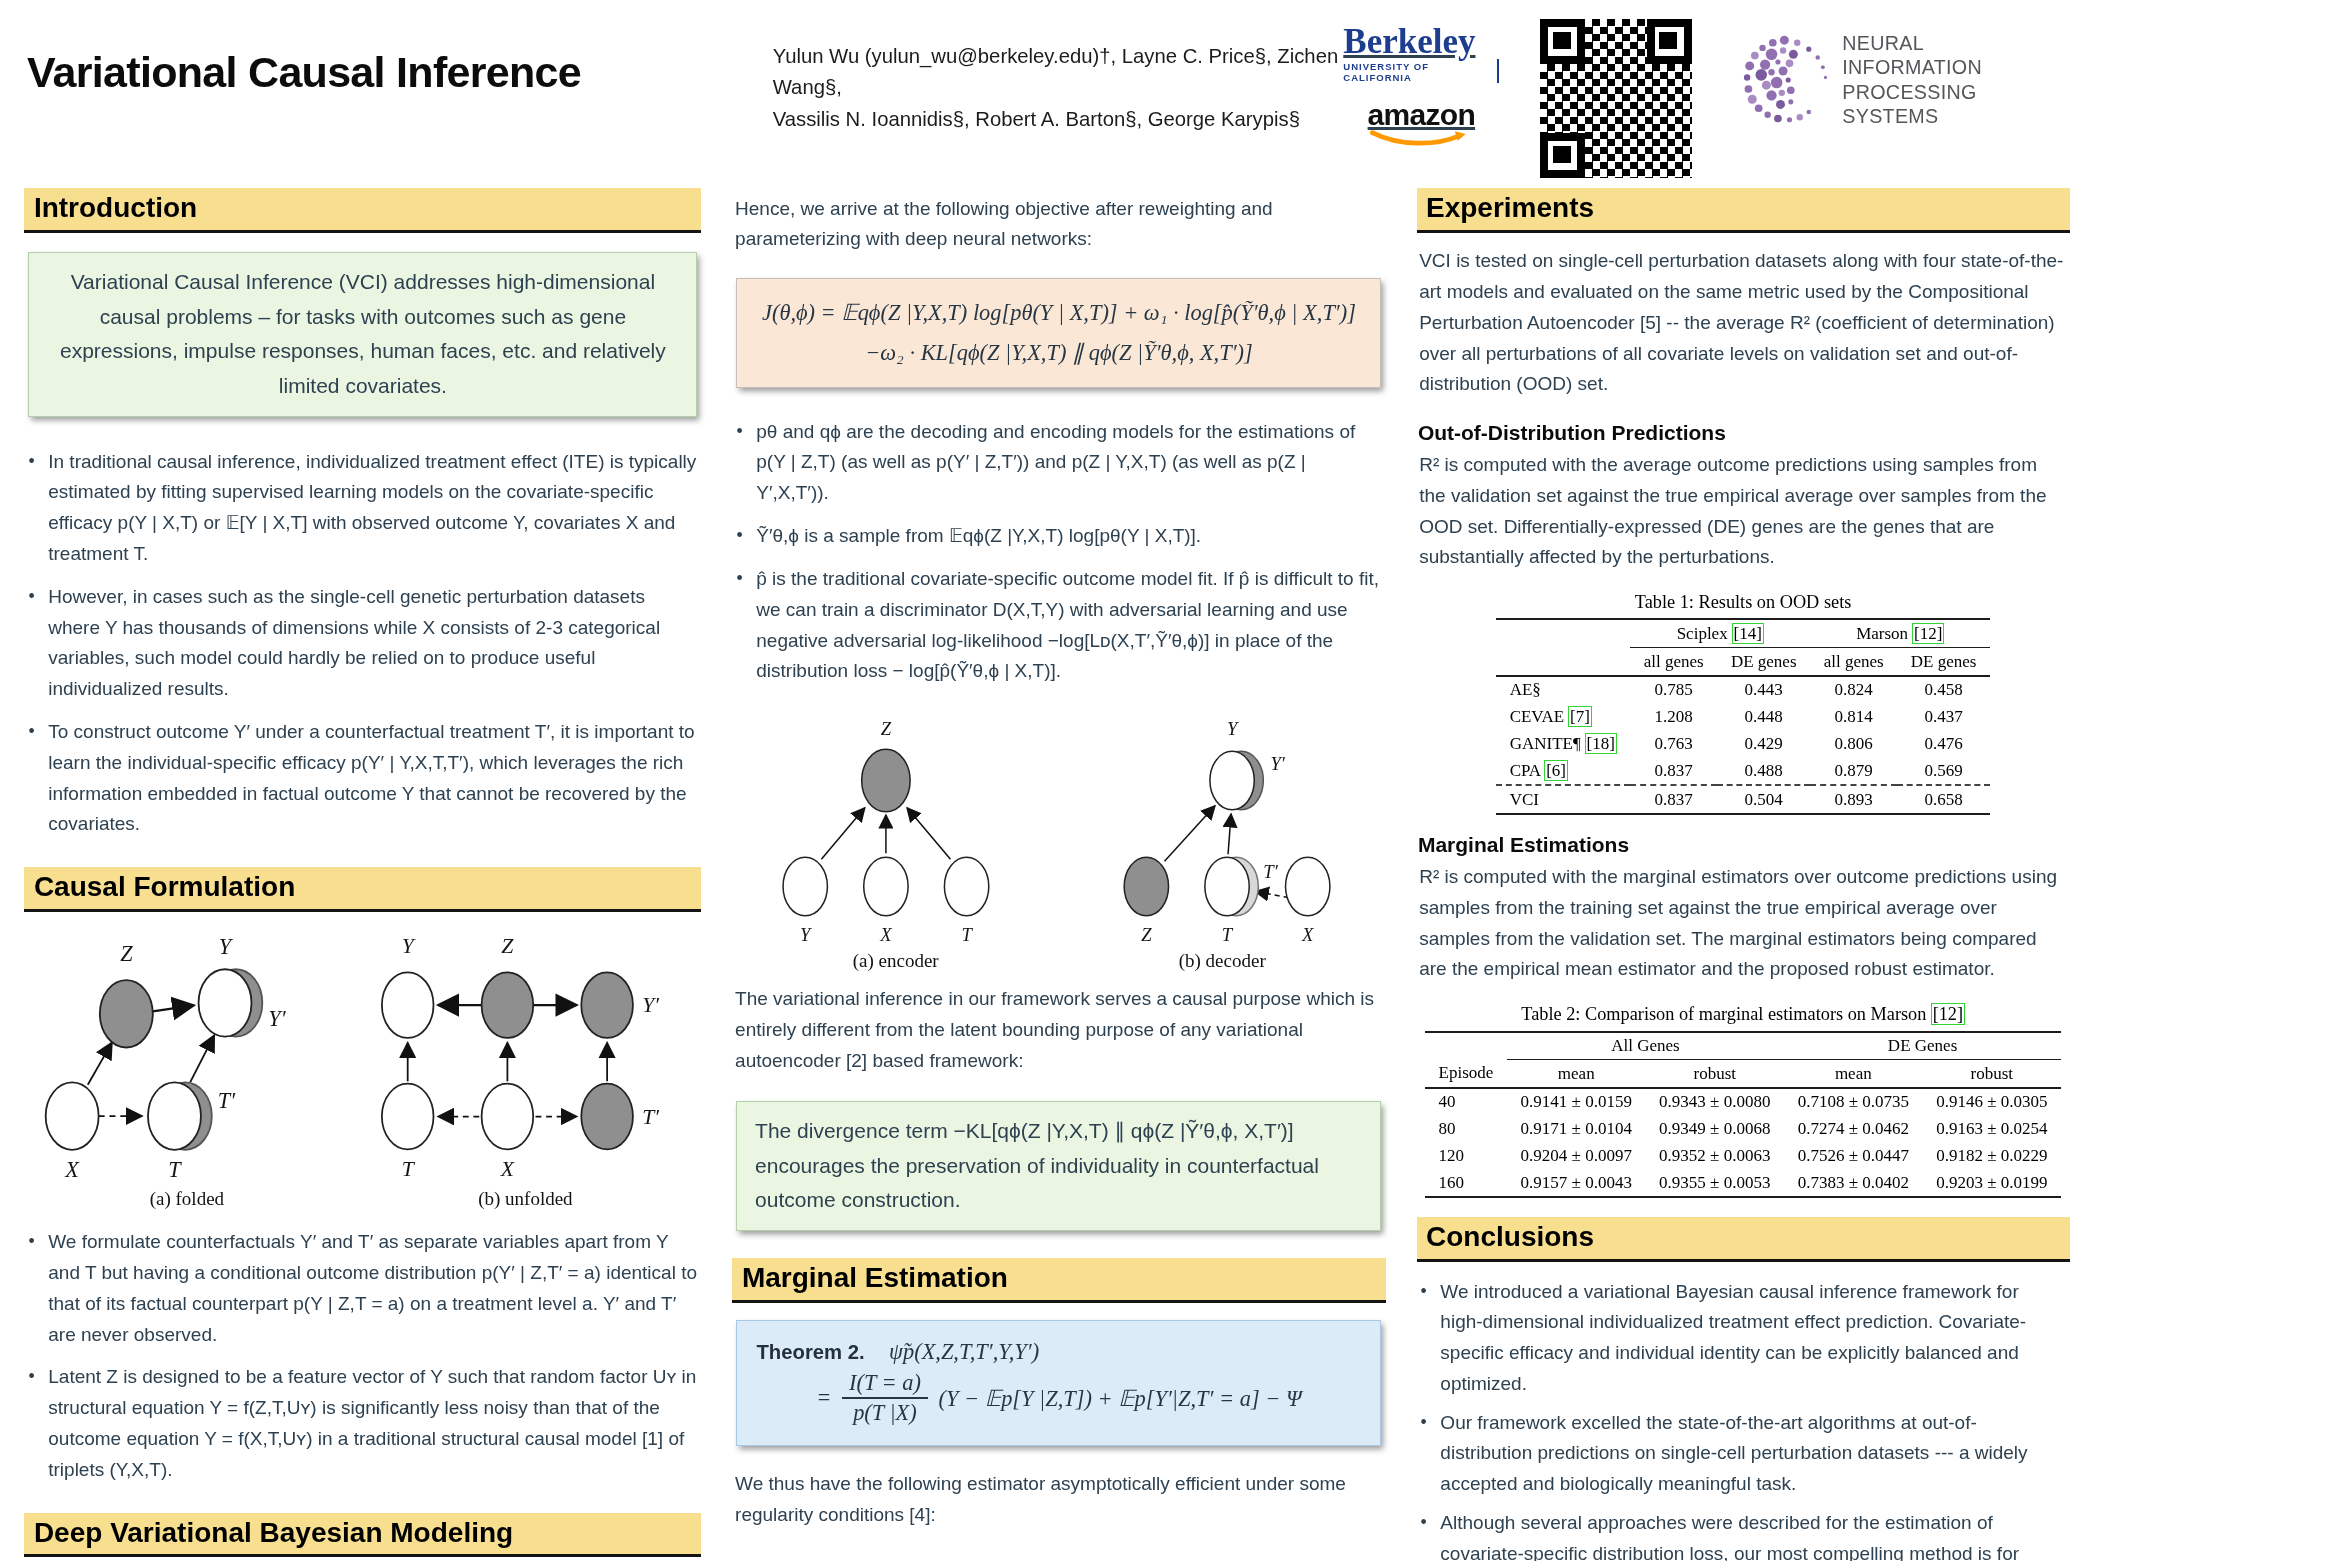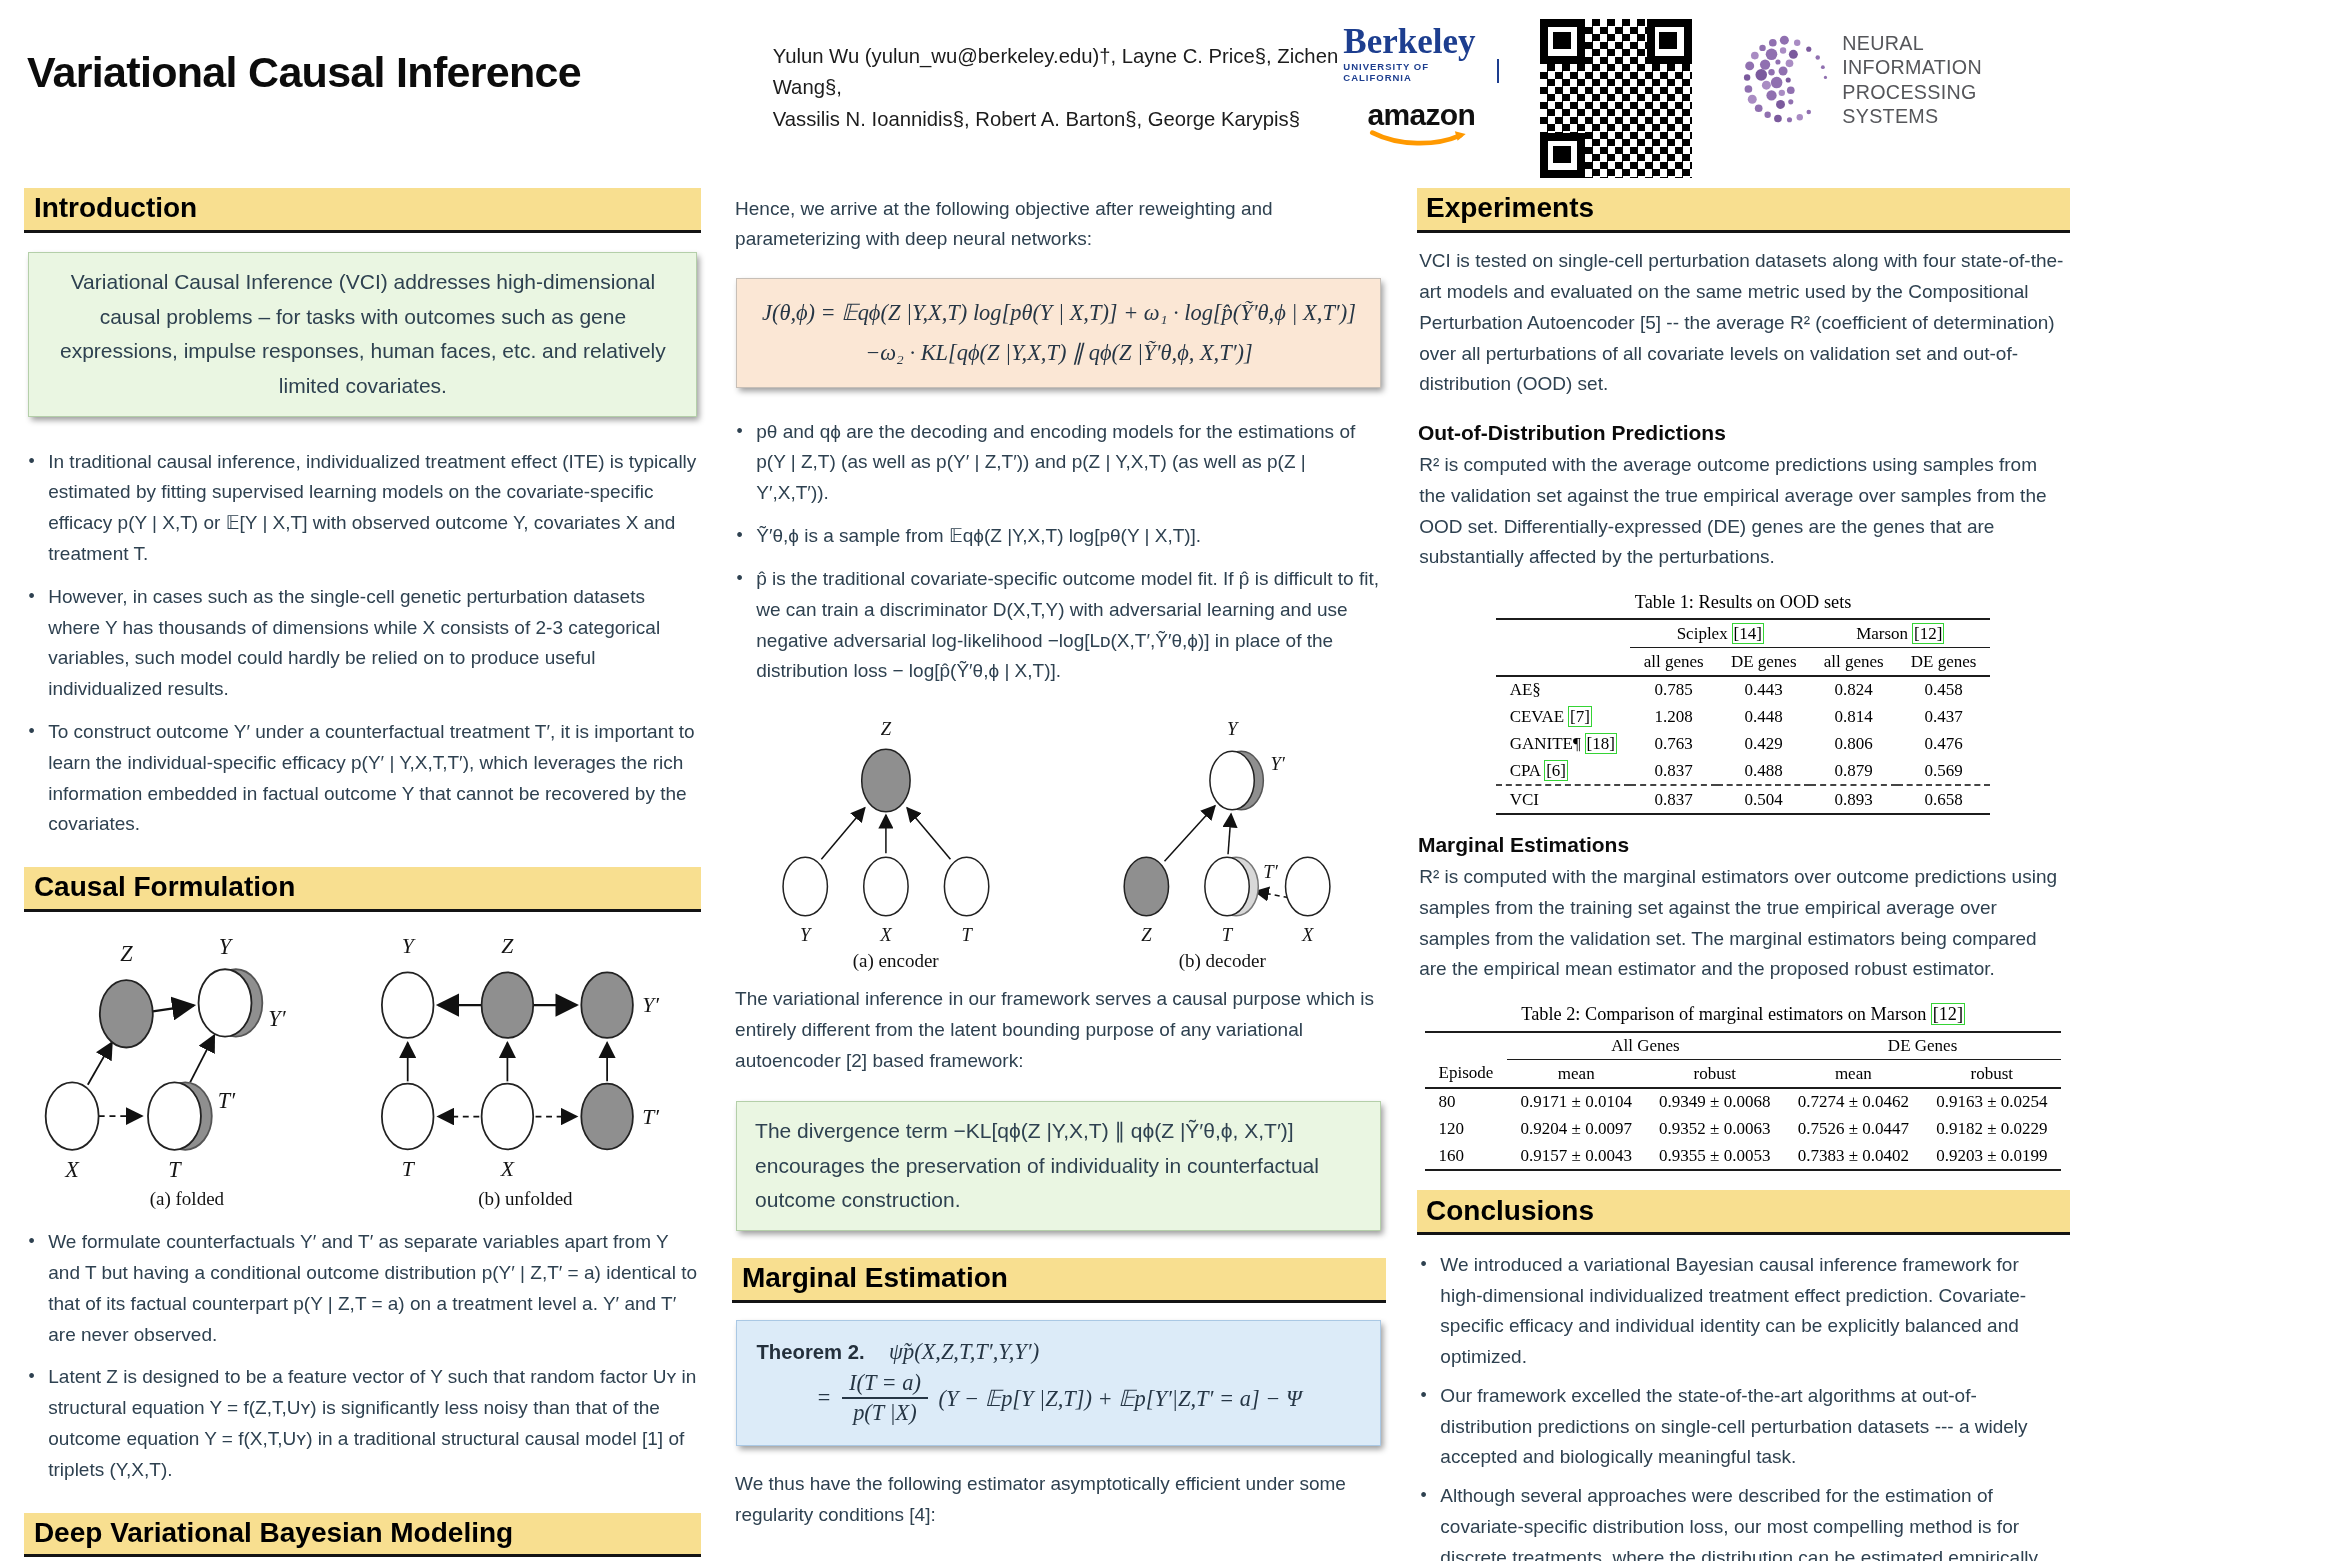--- a/index.html
+++ b/index.html
@@ -3,21 +3,21 @@
 <meta charset="utf-8">
 <style>
   html,body{margin:0;padding:0;background:#ffffff;}
   .poster{width:2094px;height:1561px;position:relative;background:#fff;overflow:hidden;
           font-family:"Liberation Sans",sans-serif;color:#2e4150;}
   
   .header{display:flex;align-items:flex-start;padding:19px 27px 4.1px 27px;height:176px;box-sizing:border-box;}
   .title{font-size:43px;font-weight:bold;color:#0c0c0c;letter-spacing:-0.7px;margin-top:28.5px;width:779px;}
   .authors{font-size:20.3px;color:#1c1c1c;line-height:1.55;margin-top:22px;width:596px;}
   .logos{display:flex;align-items:flex-start;gap:41px;margin-left:auto;}
-  .berk-amzn{display:flex;flex-direction:column;gap:17.6px;align-items:center;margin-top:5.4px;}
+  .berk-amzn{display:flex;flex-direction:column;gap:17.6px;align-items:center;margin-top:5.4px;text-decoration:underline;}
   .berkeley{text-align:left;}
   .berkeley .bname{font-family:"Liberation Serif",serif;font-size:35px;color:#1d3e8f;font-weight:bold;line-height:1;}
   .berkeley .bsub{font-size:9.5px;font-weight:bold;color:#1d3e8f;letter-spacing:1px;border-right:2px solid #1d3e8f;padding:1.4px 4.1px 0 0;display:inline-block;}
   .amazon{position:relative;}
   .amazon .aword{font-size:30px;font-weight:bold;color:#101010;letter-spacing:-0.7px;line-height:1;}
   .qr{width:159px;height:159px;background:repeating-conic-gradient(#000 0% 25%, #fff 0% 50%) 0 0/15px 15px;position:relative;outline:6.8px solid #fff;}
   .qr .f{position:absolute;width:45px;height:45px;background:#fff;border:8.8px solid #000;box-sizing:border-box;}
   .qr .f::after{content:"";position:absolute;left:4.7px;top:4.7px;width:17.6px;height:17.6px;background:#000;}
   .qr .f.tl{left:0;top:0;} .qr .f.tr{right:0;top:0;} .qr .f.bl{left:0;bottom:0;}
   .neurips{display:flex;align-items:center;gap:6.8px;margin-top:6.8px;}
@@ -405,20 +405,27 @@
             <th class="grp" colspan="2">DE Genes</th>
           </tr>
           <tr class="colhead">
             <th class="lab">Episode</th>
             <th>mean</th>
             <th>robust</th>
             <th>mean</th>
             <th>robust</th>
           </tr>
           <tr>
+            <td class="lab">40</td>
+            <td>0.9141 ± 0.0159</td>
+            <td class="bd">0.9343 ± 0.0080</td>
+            <td>0.7108 ± 0.0735</td>
+            <td class="bd">0.9146 ± 0.0305</td>
+          </tr>
+          <tr>
             <td class="lab">80</td>
             <td>0.9171 ± 0.0104</td>
             <td class="bd">0.9349 ± 0.0068</td>
             <td>0.7274 ± 0.0462</td>
             <td class="bd">0.9163 ± 0.0254</td>
           </tr>
           <tr>
             <td class="lab">120</td>
             <td>0.9204 ± 0.0097</td>
             <td class="bd">0.9352 ± 0.0063</td>

